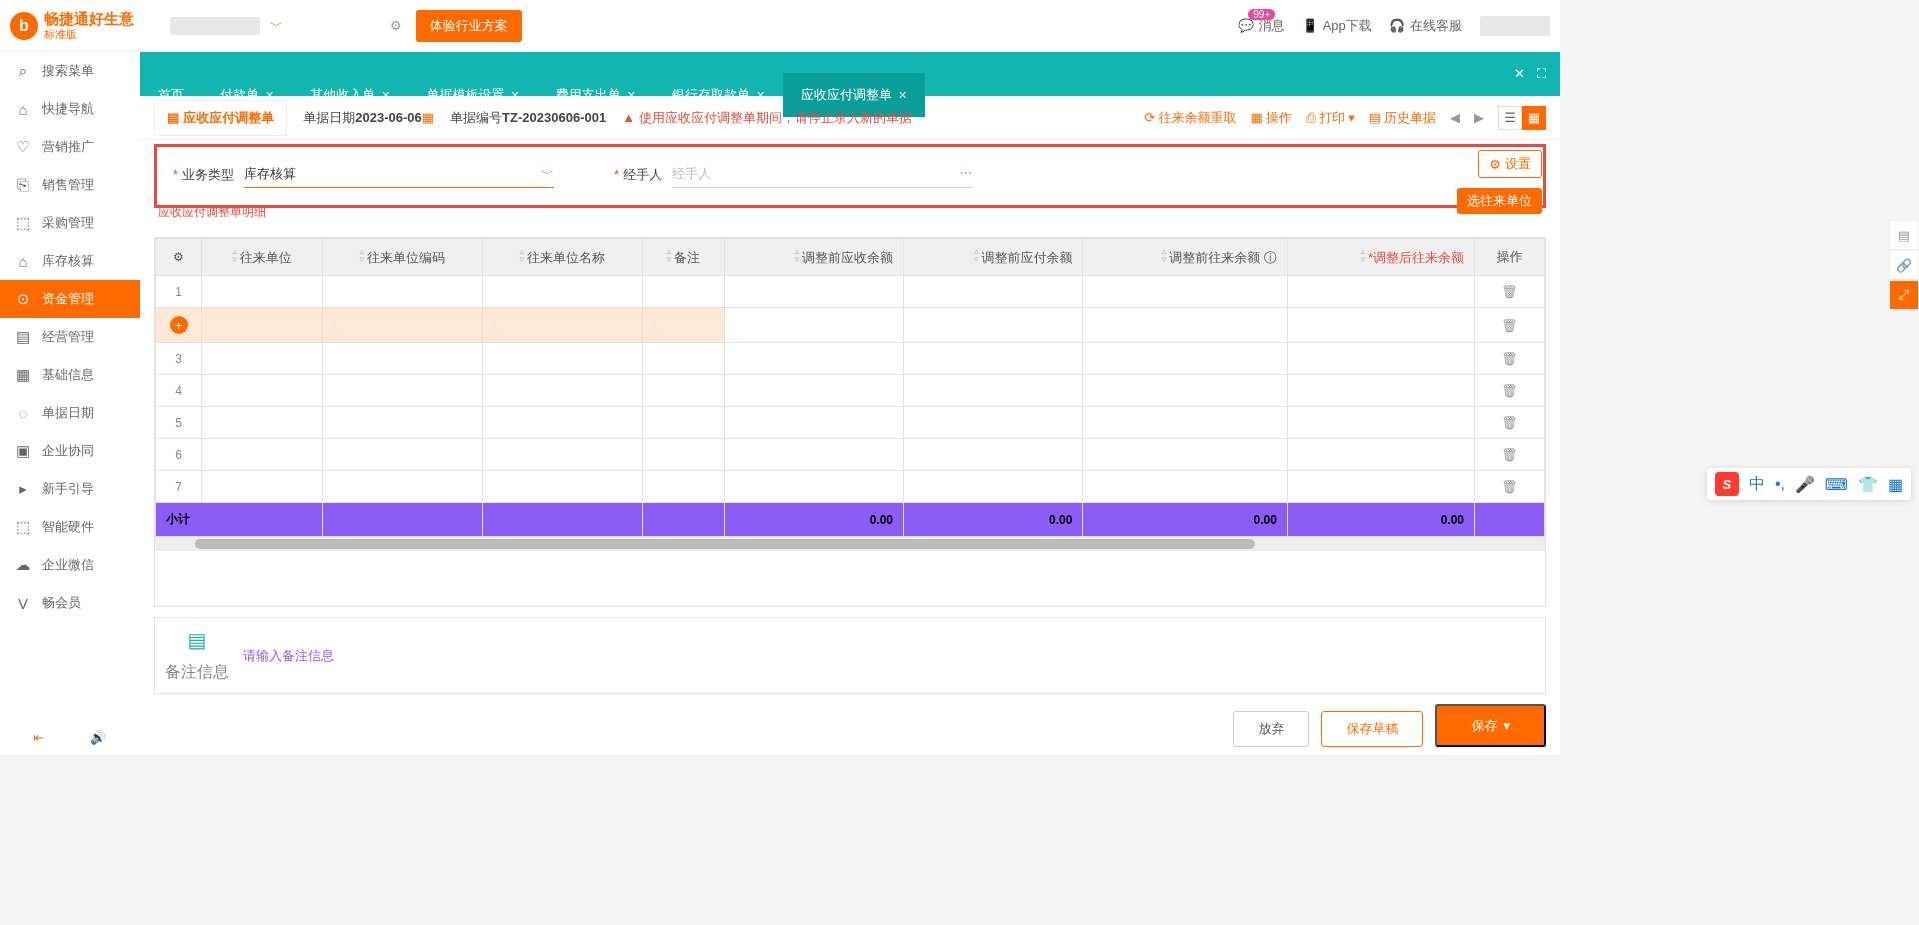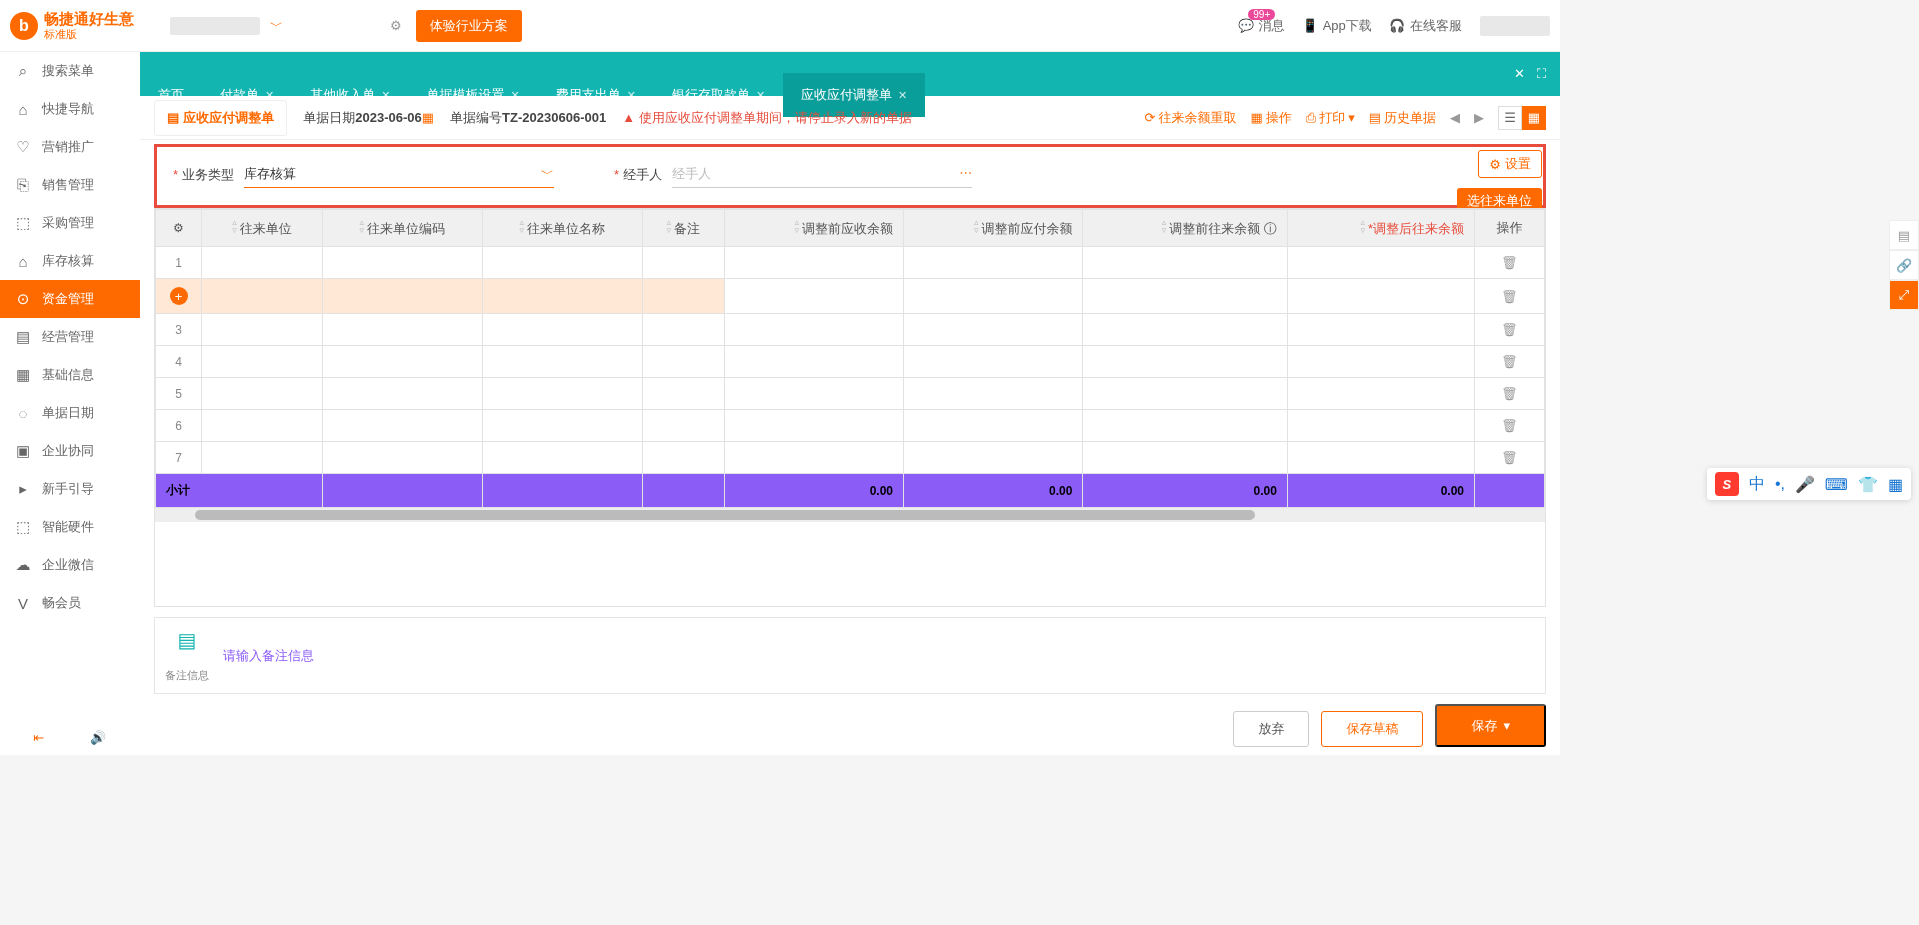--- a/index.html
+++ b/index.html
@@ -60,21 +60,21 @@
 .grid tr.active-row td:nth-child(n+6){background:#fff;}
 .grid tr.active-row td.rownum{background:#ffe9d6;}
 .grid tr.active-row td.rownum .plus{width:18px;height:18px;border-radius:50%;background:#ff6a00;color:#fff;display:inline-flex;align-items:center;justify-content:center;}
 .grid td.actions{text-align:center;color:#999;}
 .grid tr.subtotal td{background:#8b5cf6;font-weight:bold;}
 .subtotal .num{text-align:right;}
 .hscroll{height:14px;background:#eee;position:relative;}
 .hscroll .thumb{position:absolute;left:40px;top:2px;height:10px;width:1060px;background:#bbb;border-radius:5px;}
 .remark-zone{margin:10px 14px 0;border:1px solid #e5e5e5;padding:10px;display:flex;align-items:center;gap:14px;}
 .remark-ico{color:#13b5b1;text-align:center;}
-.remark-ico .lbl{font-size:11px;color:#888;margin-top:16px;}
+.remark-ico .lbl{font-size:16px;color:#888;margin-top:10px;}
 .remark-input{color:#8b5cf6;}
 .footer{margin:10px 14px 8px;display:flex;justify-content:flex-end;gap:12px;}
 .btn-outline{border:1px solid #ccc;color:#555;padding:8px 24px;border-radius:3px;cursor:pointer;background:#fff;margin-top:7px;}
 .btn-outline.orange{border-color:#ff6a00;color:#ff6a00;text-align:center;}
 .btn-primary{background:#ff6a00;color:#fff;padding:8px 34px;border-radius:3px;cursor:pointer;display:flex;align-items:center;gap:6px;}
 .right-dock{position:absolute;right:0;top:220px;display:flex;flex-direction:column;}
 .right-dock span{width:30px;height:30px;display:flex;align-items:center;justify-content:center;background:#fff;border:1px solid #eee;color:#999;cursor:pointer;}
 .right-dock span.on{background:#ff6a00;color:#fff;}
 .ime-bar{position:absolute;right:8px;top:468px;background:#fff;border-radius:4px;box-shadow:0 1px 6px rgba(0,0,0,.15);display:flex;align-items:center;padding:4px 8px;gap:10px;}
 .ime-bar .s-ico{width:24px;height:24px;background:#ff3b30;color:#fff;border-radius:4px;display:flex;align-items:center;justify-content:center;font-weight:bold;font-style:italic;}
@@ -282,20 +282,21 @@
               <span style="color:#ff6a00">⋯</span>
             </div>
           </div>
         </div>
         <div class="settings-btn" style="position:absolute;right:18px;top:10px">
           <span>⚙</span>
             <span>设置</span>
         </div>
         <div class="btn-solid" style="position:absolute;right:18px;top:48px">选往来单位</div>
       </div>
+      <div class="section-label">应收应付调整单明细</div>
 
       <div class="grid-wrap">
         <table class="grid">
           <thead>
               <tr>
             <th style="width:46px">⚙</th>
             <th><span class="sort">▵<br>▿</span><span>往来单位</span></th>
             <th><span class="sort">▵<br>▿</span><span>往来单位编码</span></th>
             <th><span class="sort">▵<br>▿</span><span>往来单位名称</span></th>
             <th><span class="sort">▵<br>▿</span><span>备注</span></th>

